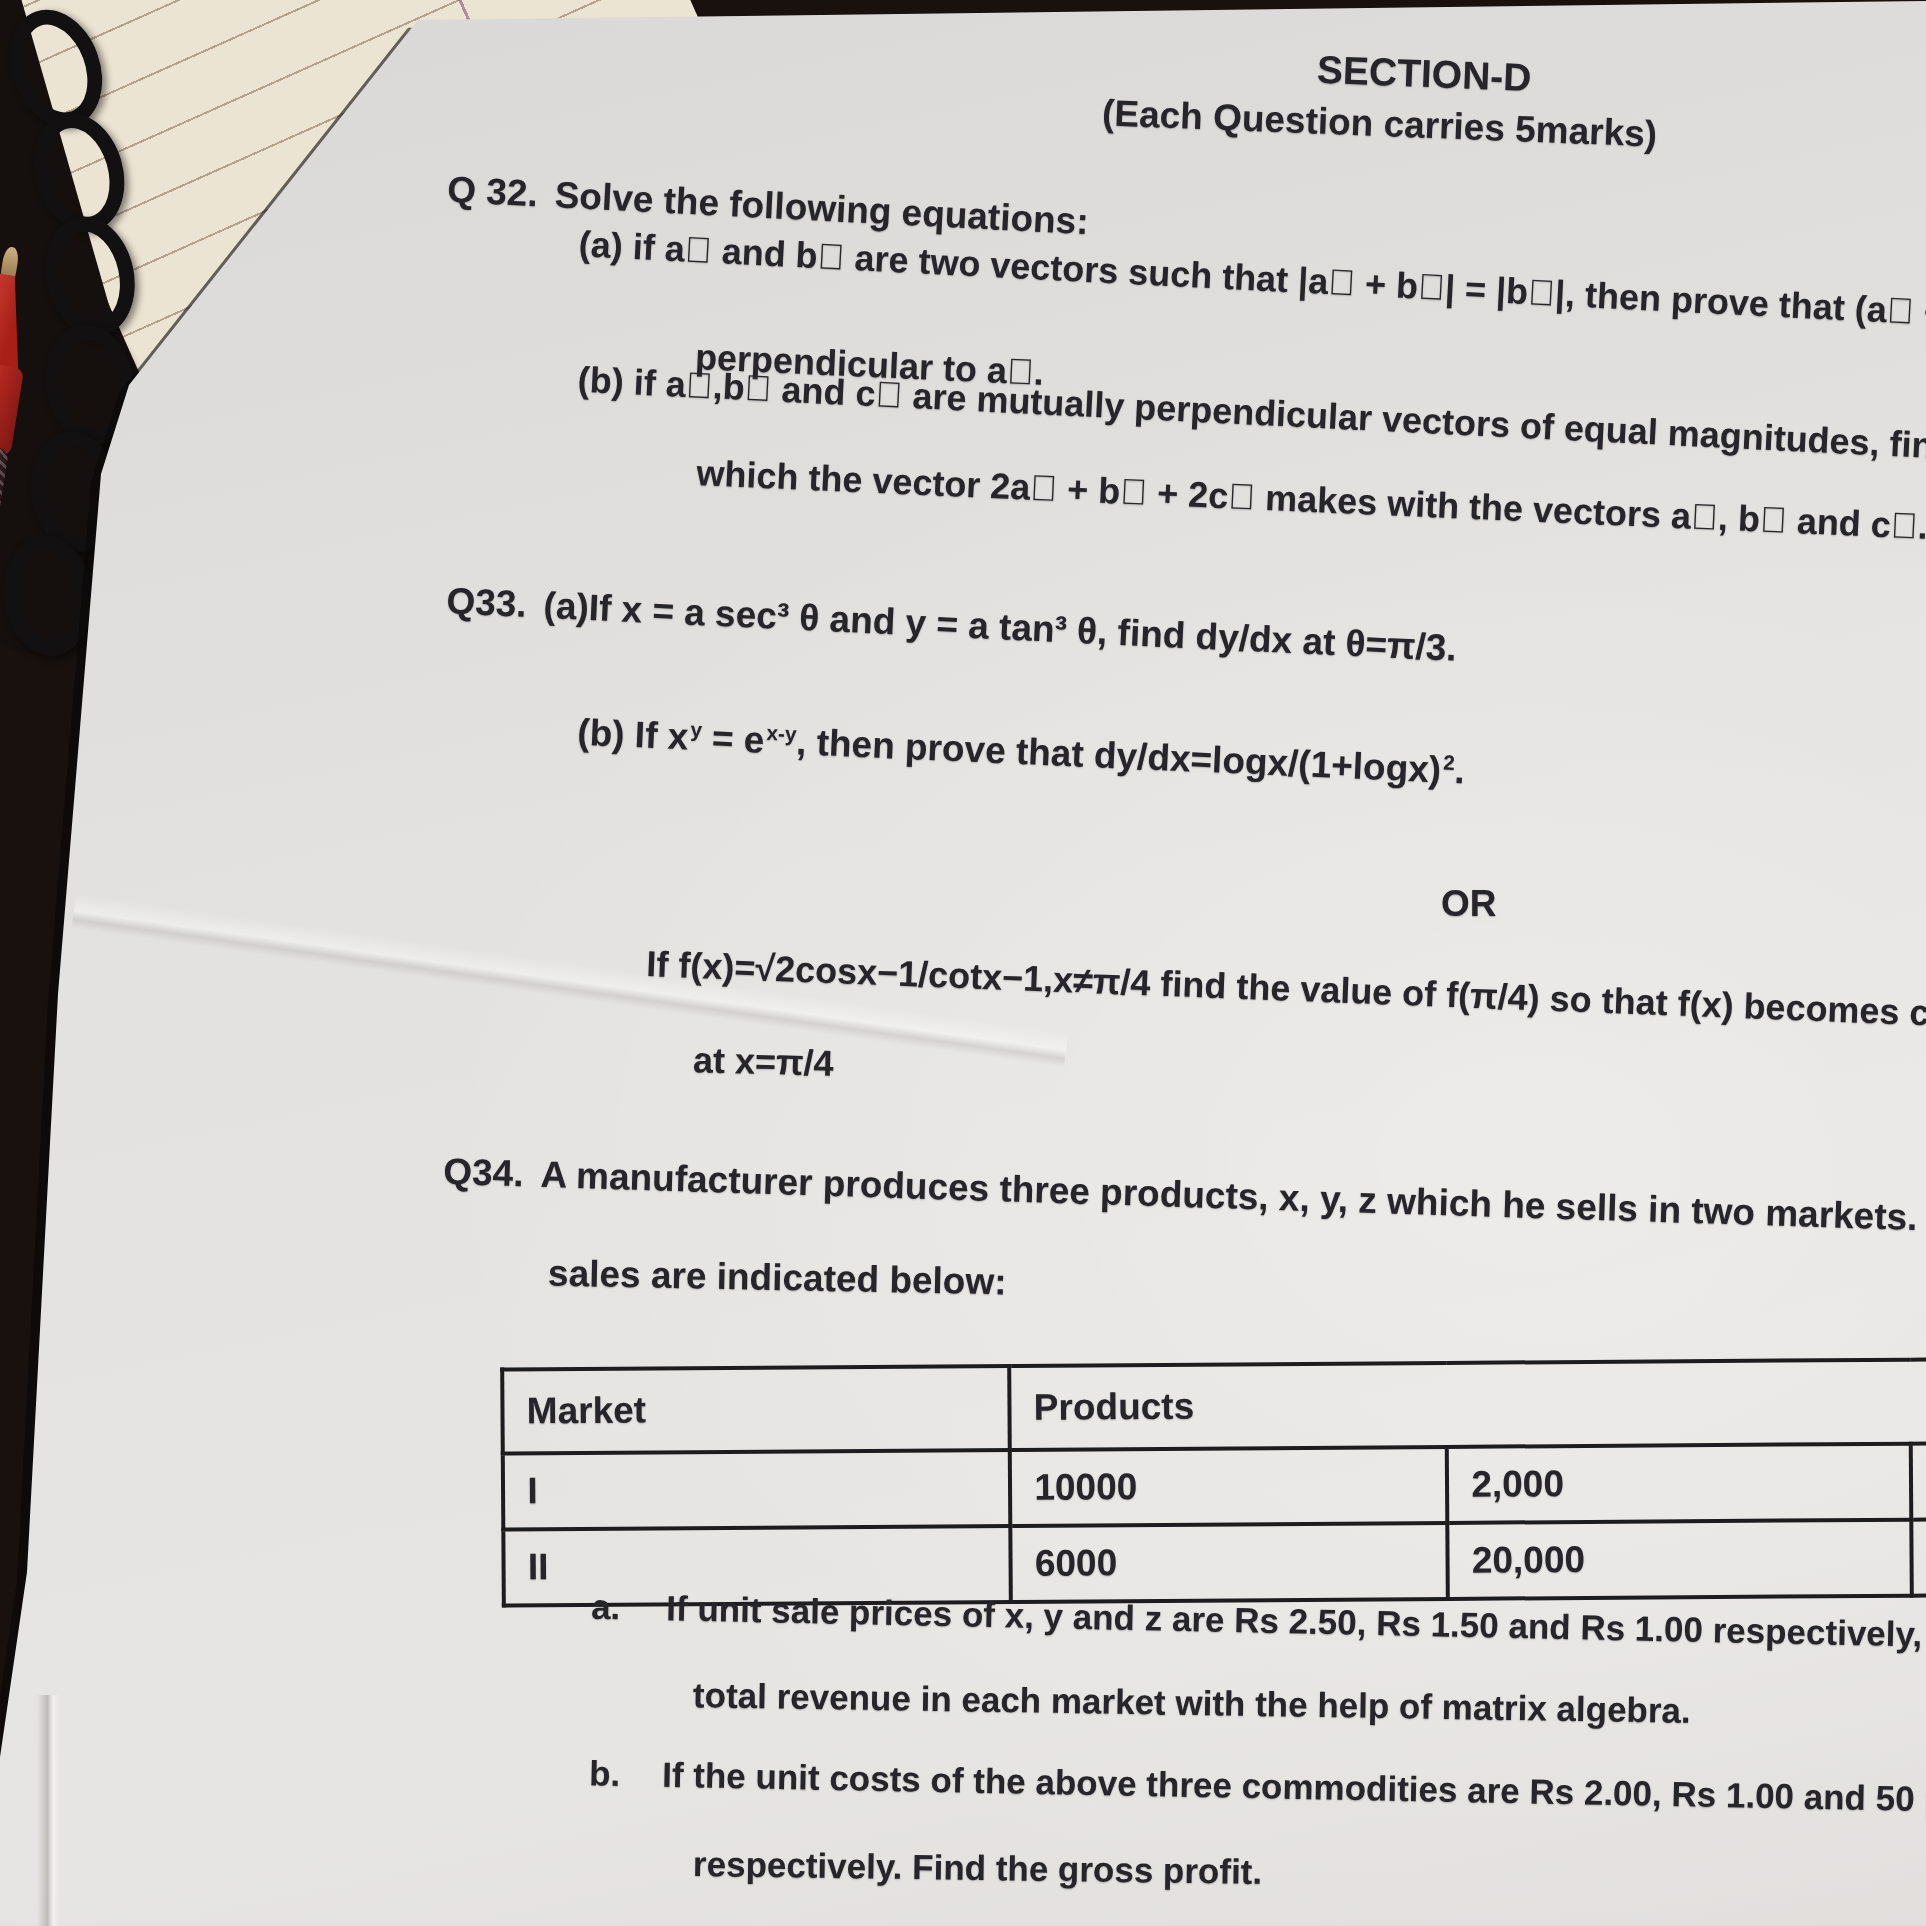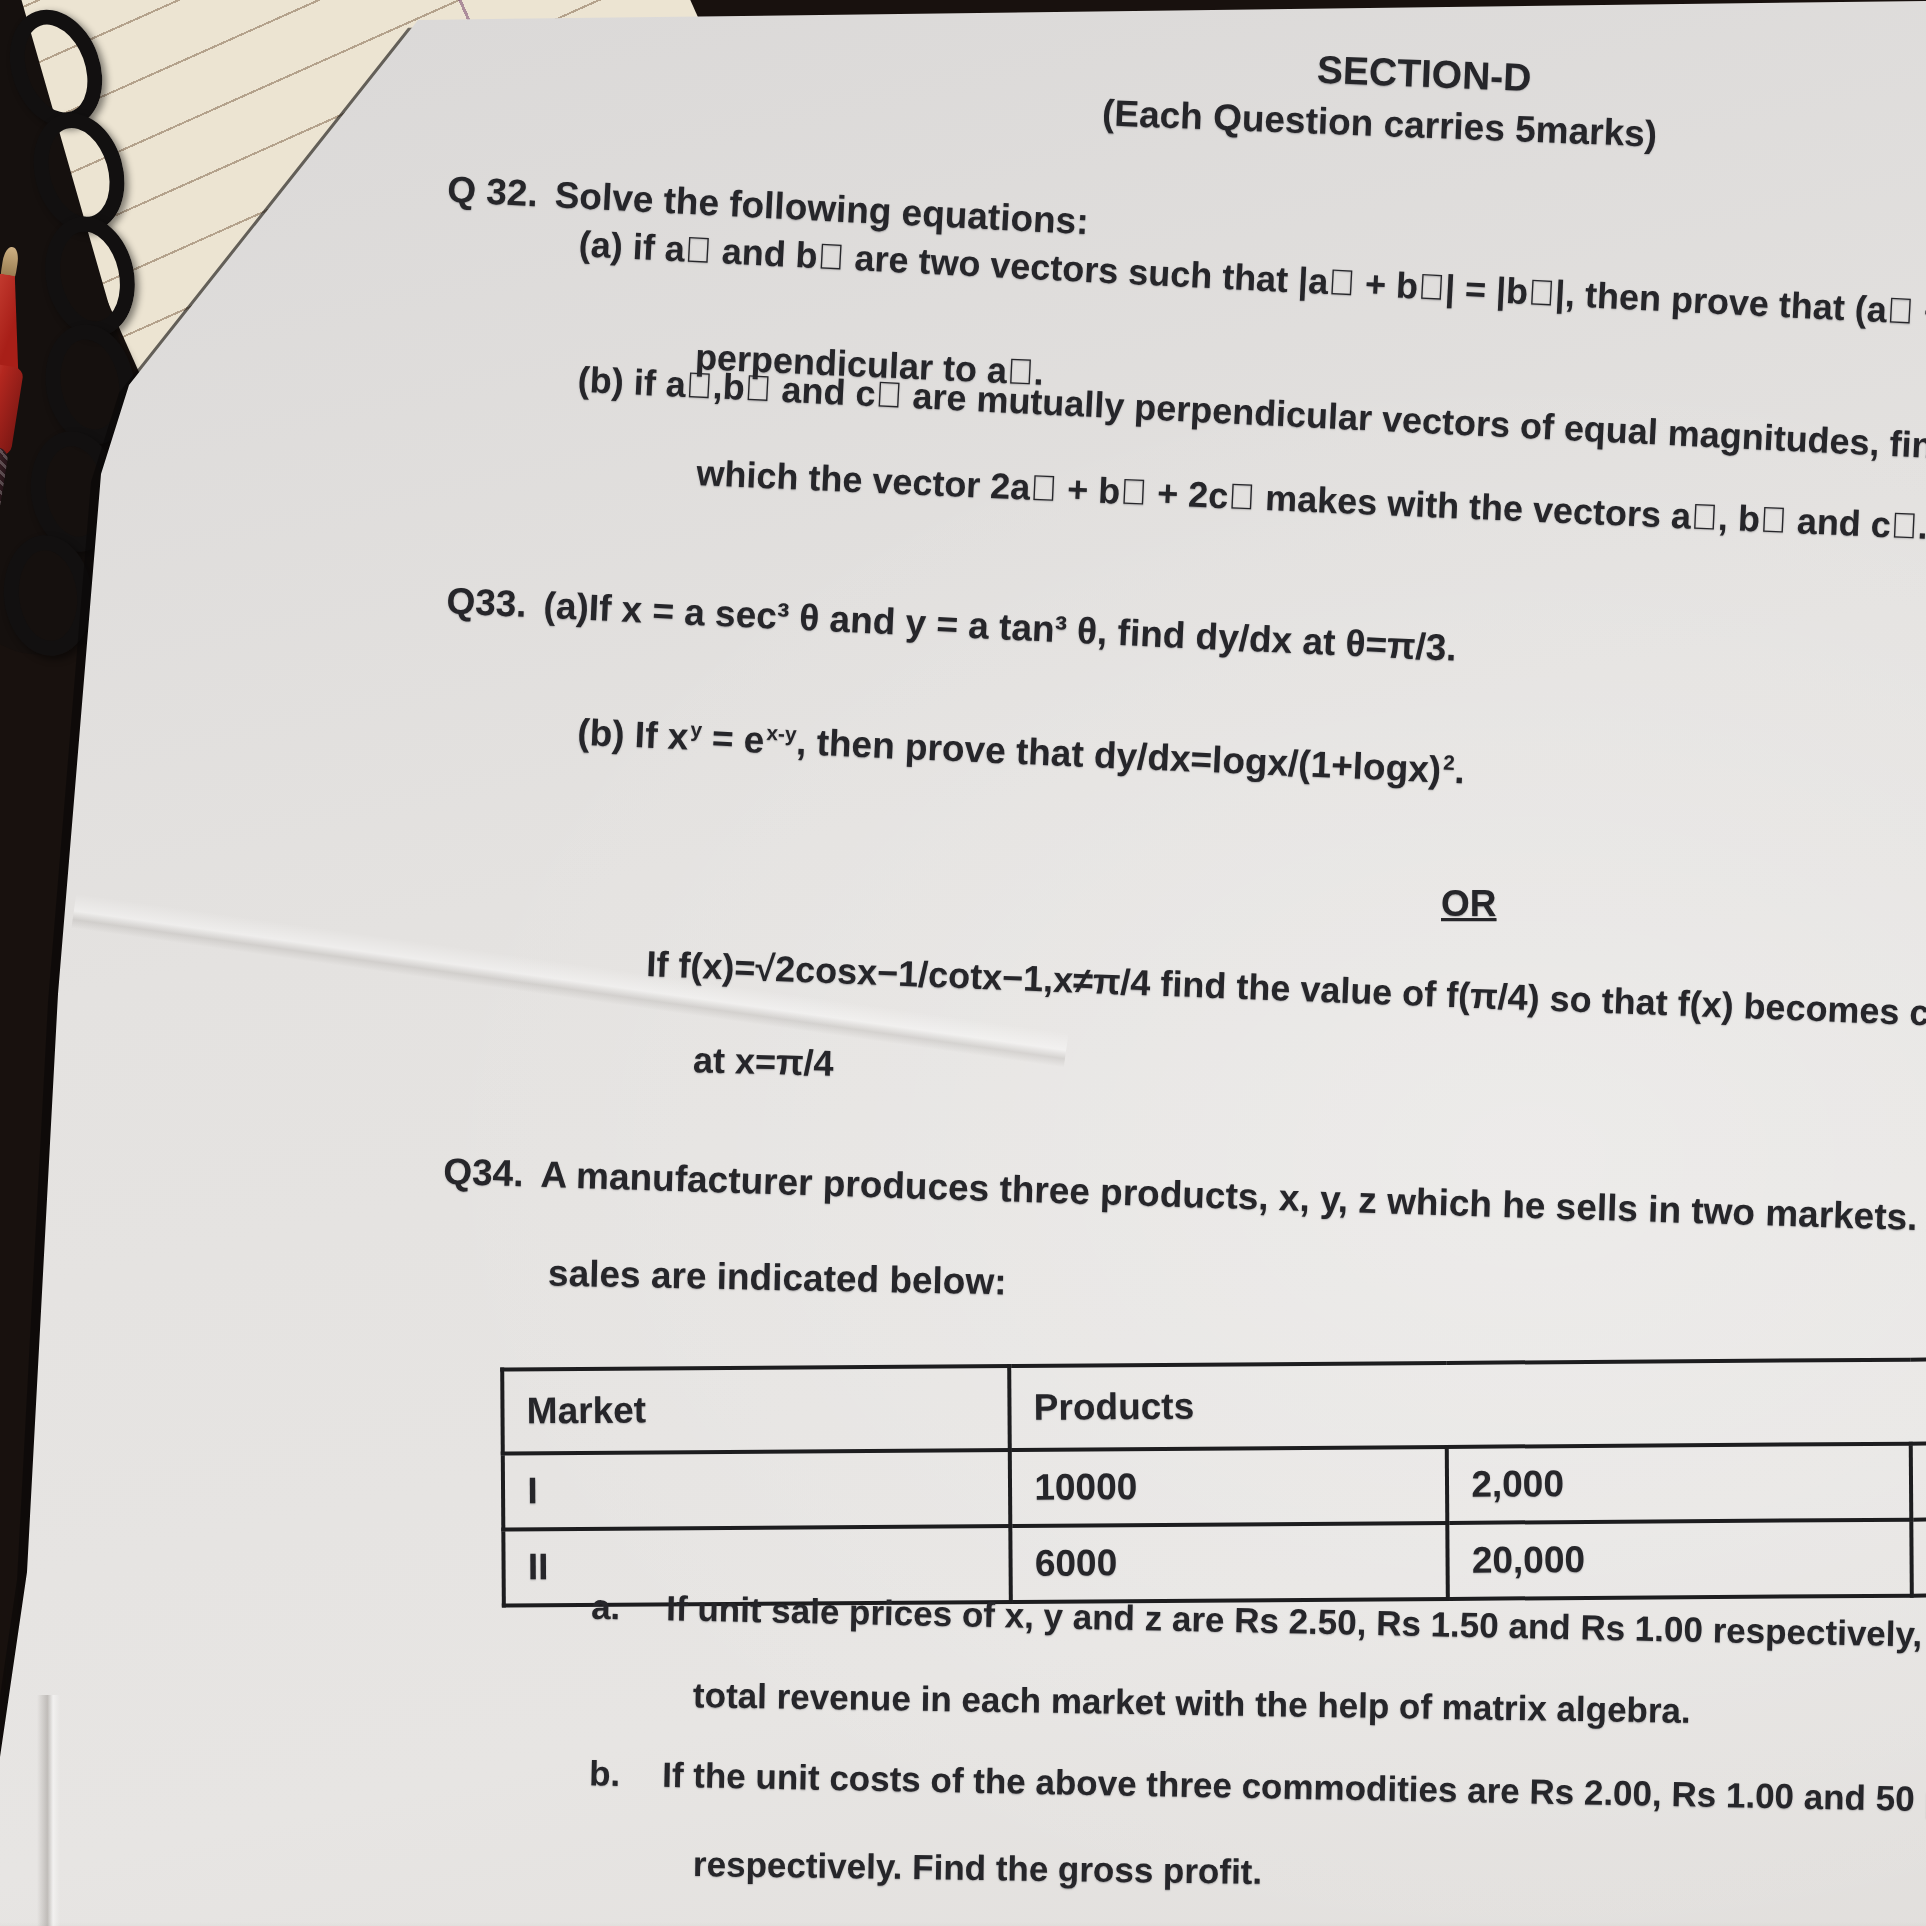--- a/index.html
+++ b/index.html
@@ -90,21 +90,21 @@
 
     <div class="line" style="left:577px;top:397px;font-size:36px;transform:rotate(2.8deg);">(b) if a⃗,b⃗ and c⃗ are mutually perpendicular vectors of equal magnitudes, find the angles</div>
     <div class="line" style="left:696px;top:479px;font-size:36px;transform:rotate(2.5deg);">which the vector 2a⃗ + b⃗ + 2c⃗ makes with the vectors  a⃗, b⃗ and c⃗.</div>
 
     <div class="line" style="left:446px;top:604px;font-size:37px;transform:rotate(2.7deg);">
       <span class="qlabel">Q33.</span><span>(a)If x = a sec³ θ and y = a tan³ θ, find dy/dx at θ=π/3.</span>
     </div>
     <div class="line" style="left:577px;top:731px;font-size:37px;transform:rotate(2.5deg);">
       <span>(b) If x</span><span class="sup">y</span><span> = e</span><span class="sup">x-y</span><span>, then prove that dy/dx=logx/(1+logx)</span><span class="sup">2</span><span>.</span>
     </div>
-    <div class="line" style="left:1441px;top:883px;font-size:37px;text-decoration:underline;">OR</div>
+    <div class="line" style="left:1441px;top:883px;font-size:37px;">OR</div>
     <div class="line" style="left:646px;top:971px;font-size:36px;transform:rotate(2.2deg);">If f(x)=√2cosx−1/cotx−1,x≠π/4 find the value of f(π/4) so that f(x) becomes continuous</div>
     <div class="line" style="left:693px;top:1041px;font-size:36px;transform:rotate(1.4deg);">at x=π/4</div>
 
     <div class="line" style="left:443px;top:1176px;font-size:37px;transform:rotate(1.8deg);">
       <span class="qlabel">Q34.</span><span>A manufacturer produces three products, x, y, z which he sells in two markets. Annual</span>
     </div>
     <div class="line" style="left:548px;top:1257px;font-size:37px;transform:rotate(1.1deg);">sales are indicated below:</div>
 
     <table class="sales">
       <colgroup>

